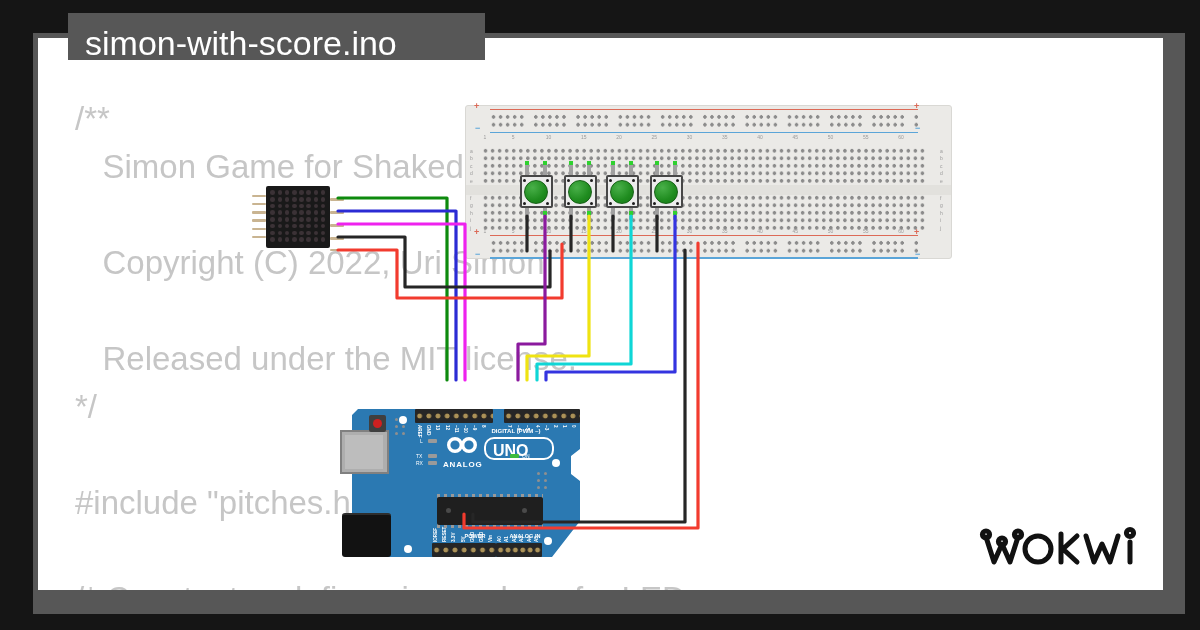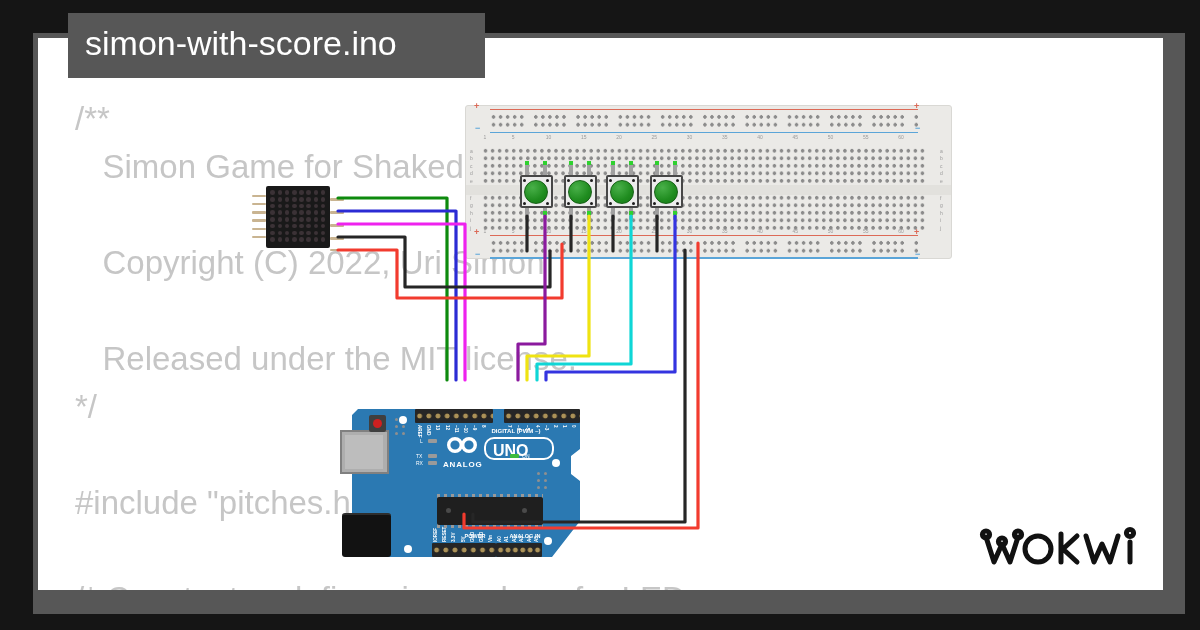--- a/index.html
+++ b/index.html
@@ -2,21 +2,21 @@
 <html><head>
 <meta charset="utf-8">
 <style>
   html,body{margin:0;padding:0;background:#151515;width:1200px;height:630px;overflow:hidden;
     font-family:"Liberation Sans",sans-serif;}
   .screen{position:absolute;left:0;top:0;width:1200px;height:630px;}
   .card-frame{position:absolute;left:33px;top:33px;width:1152px;height:581px;background:#575757;}
   .card-bg{position:absolute;left:38px;top:38px;width:1125px;height:552px;background:#ffffff;}
   .stage{position:absolute;left:0;top:0;width:1200px;height:630px;
     clip-path:inset(38px 37px 40px 38px);}
-  .title-tab{position:absolute;left:68px;top:13px;width:417px;height:65px;background:#575757;z-index:40;}
+  .title-tab{position:absolute;left:68px;top:13px;width:417px;height:47px;background:#575757;z-index:40;}
   .title-tab span{display:block;padding-left:17px;line-height:60px;font-size:34px;color:#fff;white-space:nowrap;}
   .code-line{position:absolute;left:0;white-space:pre;font-size:33px;line-height:48px;height:48px;}
   
   .breadboard{position:absolute;left:465px;top:105px;width:487px;height:154px;background:#ebeae7;
     border:1px solid #d9d8d4;border-radius:3px;box-sizing:border-box;z-index:2;}
   .bb-line{position:absolute;height:1.6px;width:428px;left:24px;}
   .bb-railholes{position:absolute;left:24px;width:428px;height:16px;
     background-image:repeating-linear-gradient(90deg,rgba(235,234,231,0) 0 35.25px,#ebeae7 35.25px 42.3px),
       radial-gradient(circle at 3.5px 3.9px,#8b8b8b 1.5px,rgba(139,139,139,0) 2px);
     background-size:42.3px 100%,7.05px 7.8px;}

